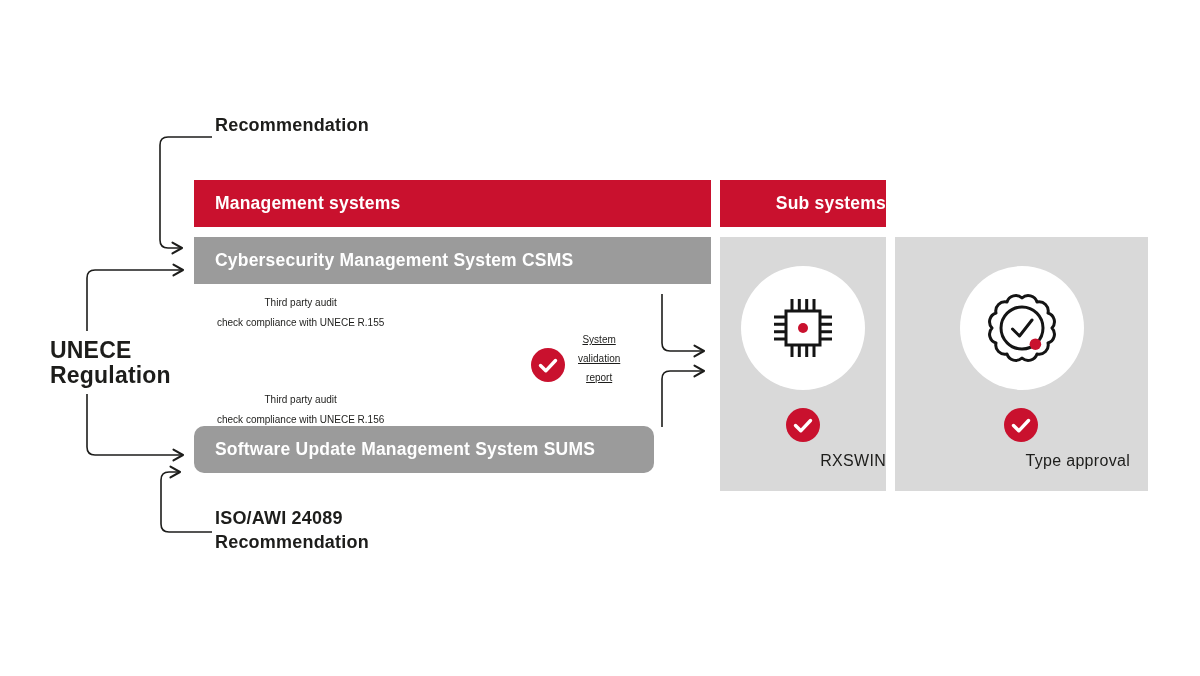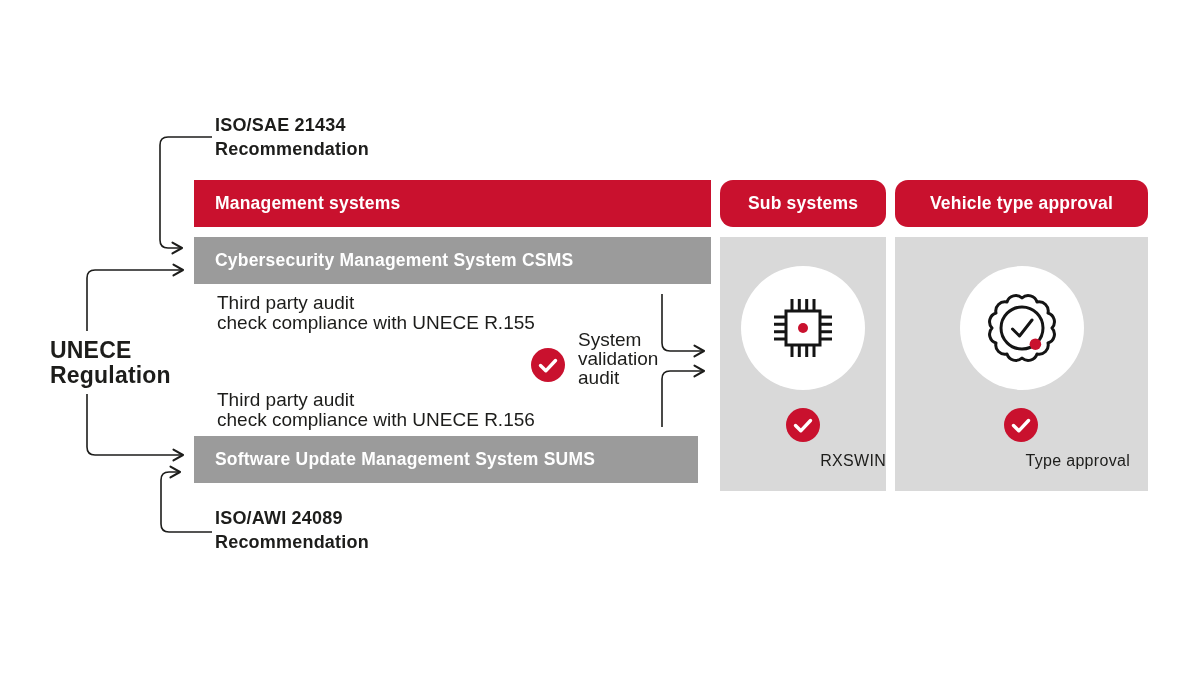--- a/index.html
+++ b/index.html
@@ -7,27 +7,27 @@
     position:relative;width:1200px;height:676px;background:#ffffff;overflow:hidden;
     font-family:"Liberation Sans",sans-serif;color:#1d1d1b;
   }
   .bar{
     position:absolute;height:47px;display:flex;align-items:center;
     color:#ffffff;font-weight:700;font-size:17.5px;letter-spacing:.2px;
   }
   .bar.red{background:#c9112e;}
   .bar.gray{background:#9b9b9b;}
   .bar.left-pad{padding-left:21px;box-sizing:border-box;justify-content:flex-start;}
-  .bar.center{justify-content:center;border-radius:13px;}
+  .bar.center{justify-content:flex-end;}
   .panel{position:absolute;top:237px;height:254px;background:#d9d9d9;}
   .circle-white{
     position:absolute;width:124px;height:124px;border-radius:50%;background:#ffffff;
     display:flex;align-items:center;justify-content:center;
   }
-  .note{position:absolute;font-size:19px;line-height:19.5px;}
+  .note{position:absolute;font-size:10px;line-height:19.5px;text-align:center;}
   .note-bold{position:absolute;font-weight:700;font-size:18px;line-height:24px;letter-spacing:.2px;}
   .unece{position:absolute;font-weight:700;font-size:23px;line-height:25px;letter-spacing:.2px;}
   .panel-label{
     position:absolute;top:452px;text-align:right;font-size:16px;letter-spacing:.3px;
   }
   .check-badge{position:absolute;width:34px;height:34px;}
   svg{display:block;}
   #connectors{position:absolute;left:0;top:0;pointer-events:none;}
 </style>
 </head>
@@ -45,21 +45,20 @@
       <path d="M 212 137 H 168 Q 160 137 160 145 V 240 Q 160 248 168 248 H 182" marker-end="url(#arrow)"></path>
       <path d="M 87 331 V 278 Q 87 270 95 270 H 183" marker-end="url(#arrow)"></path>
       <path d="M 87 394 V 447 Q 87 455 95 455 H 183" marker-end="url(#arrow)"></path>
       <path d="M 212 532 H 169 Q 161 532 161 524 V 480 Q 161 472 169 472 H 180" marker-end="url(#arrow)"></path>
       <path d="M 662 294 V 343 Q 662 351 670 351 H 704" marker-end="url(#arrow)"></path>
       <path d="M 662 427 V 379 Q 662 371 670 371 H 704" marker-end="url(#arrow)"></path>
     </g>
   </svg>
 
   <div class="note-bold" style="left:215px;top:113px;">
-    <div>ISO/SAE 21434</div>
     <div>Recommendation</div>
   </div>
 
   <div class="unece" style="left:50px;top:338px;">
     <div>UNECE</div>
     <div>Regulation</div>
   </div>
 
   <div class="note-bold" style="left:215px;top:506px;">
     <div>ISO/AWI 24089</div>
@@ -78,32 +77,32 @@
     <div>Third party audit</div>
     <div>check compliance with UNECE R.155</div>
   </div>
 
   <div class="check-badge" style="left:531px;top:348px;">
     <svg width="34" height="34" viewBox="0 0 34 34">
       <circle cx="17" cy="17" r="17" fill="#c9112e"></circle>
       <path d="M 9.5 17.5 L 14.8 22.8 L 24.5 12.5" fill="none" stroke="#ffffff" stroke-width="3.4" stroke-linecap="round" stroke-linejoin="round"></path>
     </svg>
   </div>
-  <div class="note" style="left:578px;top:330px;line-height:19px;">
+  <div class="note" style="left:578px;top:330px;line-height:19px;text-decoration:underline;">
     <div>System</div>
     <div>validation</div>
-    <div>audit</div>
+    <div>report</div>
   </div>
 
   <div class="note" style="left:217px;top:390px;">
     <div>Third party audit</div>
     <div>check compliance with UNECE R.156</div>
   </div>
 
-  <div class="bar gray left-pad" style="left:194px;top:436px;width:504px;">
+  <div class="bar gray left-pad" style="left:194px;top:426px;width:460px;border-radius:10px;">
     <span>Software Update Management System SUMS</span>
   </div>
 
   <div class="bar red center" style="left:720px;top:180px;width:166px;">
     <span>Sub systems</span>
   </div>
   <div class="panel" style="left:720px;width:166px;"></div>
 
   <div class="circle-white" style="left:741px;top:266px;">
     <svg width="68" height="68" viewBox="0 0 68 68">
@@ -119,23 +118,20 @@
   </div>
 
   <div class="check-badge" style="left:786px;top:408px;">
     <svg width="34" height="34" viewBox="0 0 34 34">
       <circle cx="17" cy="17" r="17" fill="#c9112e"></circle>
       <path d="M 9.5 17.5 L 14.8 22.8 L 24.5 12.5" fill="none" stroke="#ffffff" stroke-width="3.4" stroke-linecap="round" stroke-linejoin="round"></path>
     </svg>
   </div>
   <div class="panel-label" style="left:720px;width:166px;">RXSWIN</div>
 
-  <div class="bar red center" style="left:895px;top:180px;width:253px;">
-    <span>Vehicle type approval</span>
-  </div>
   <div class="panel" style="left:895px;width:253px;"></div>
 
   <div class="circle-white" style="left:960px;top:266px;">
     <svg width="84" height="84" viewBox="0 0 84 84">
       <g stroke="#141414" stroke-width="3" fill="none" stroke-linecap="round" stroke-linejoin="round">
         <path d="M 72 42
                  A 9.2 9.2 0 0 1 68 57
                  A 9.2 9.2 0 0 1 57 68
                  A 9.2 9.2 0 0 1 42 72
                  A 9.2 9.2 0 0 1 27 68

